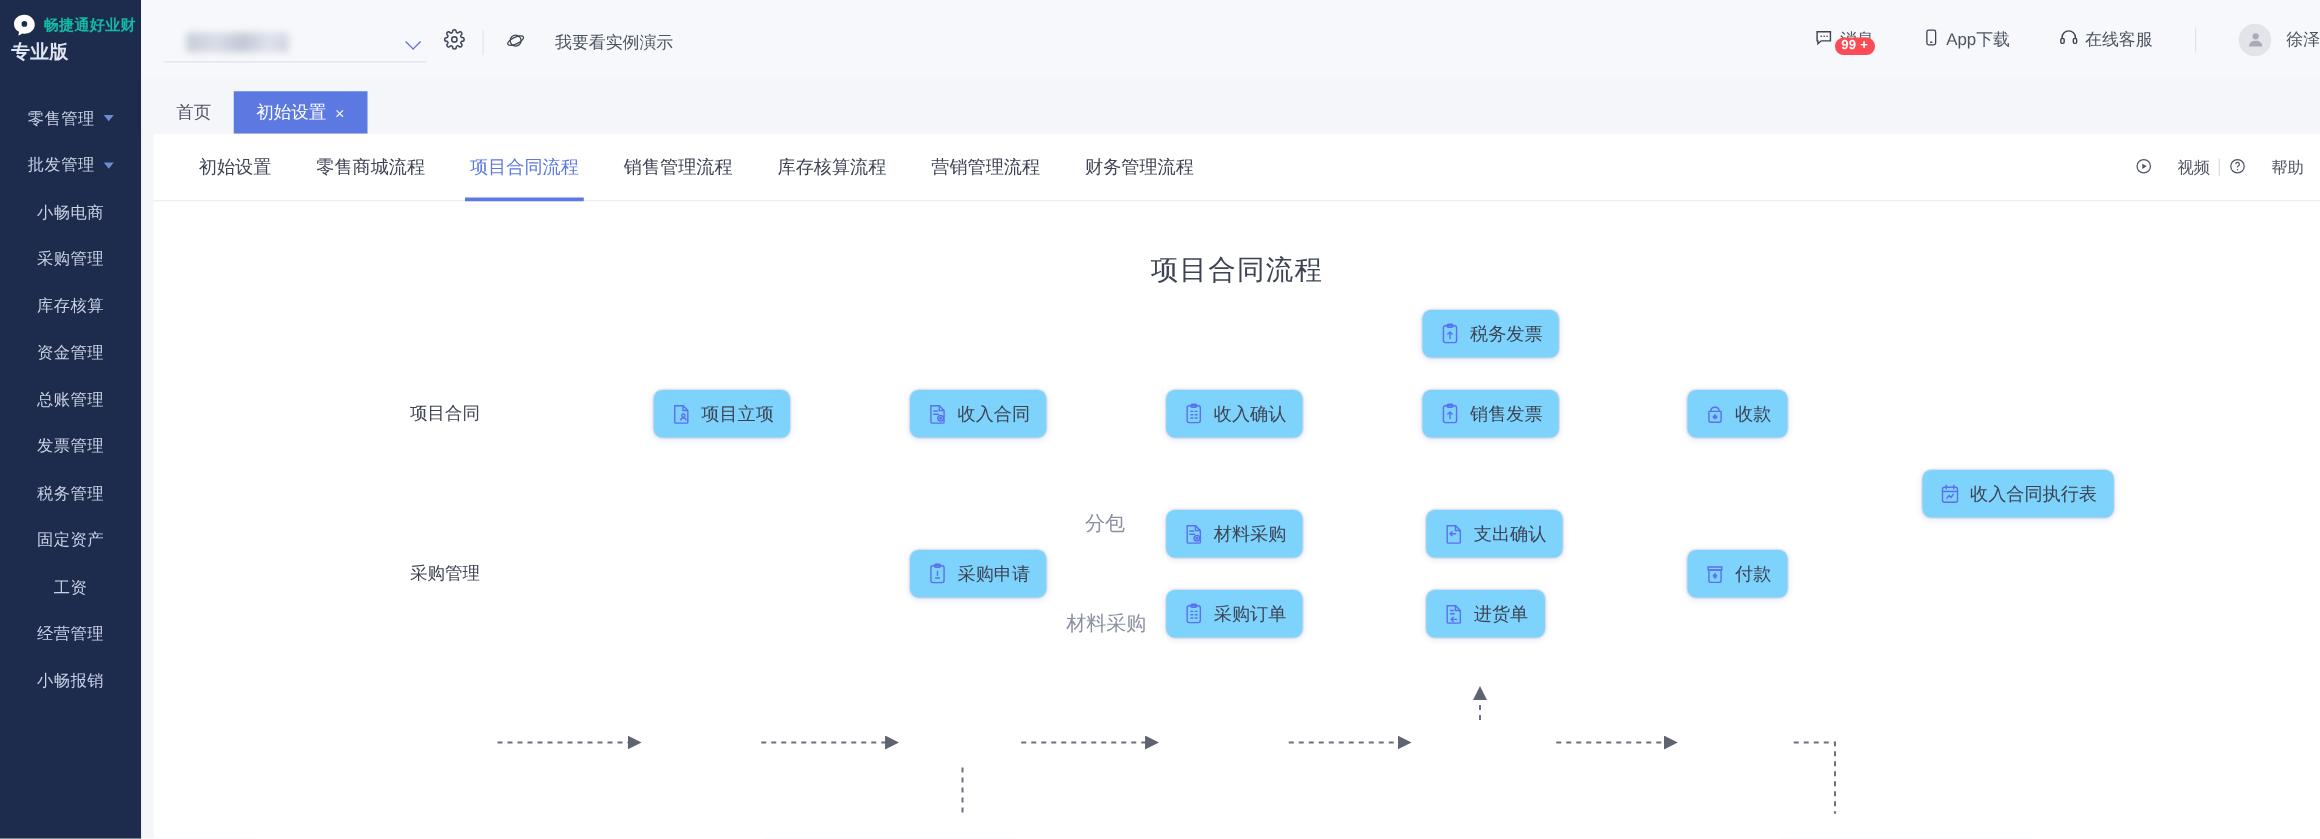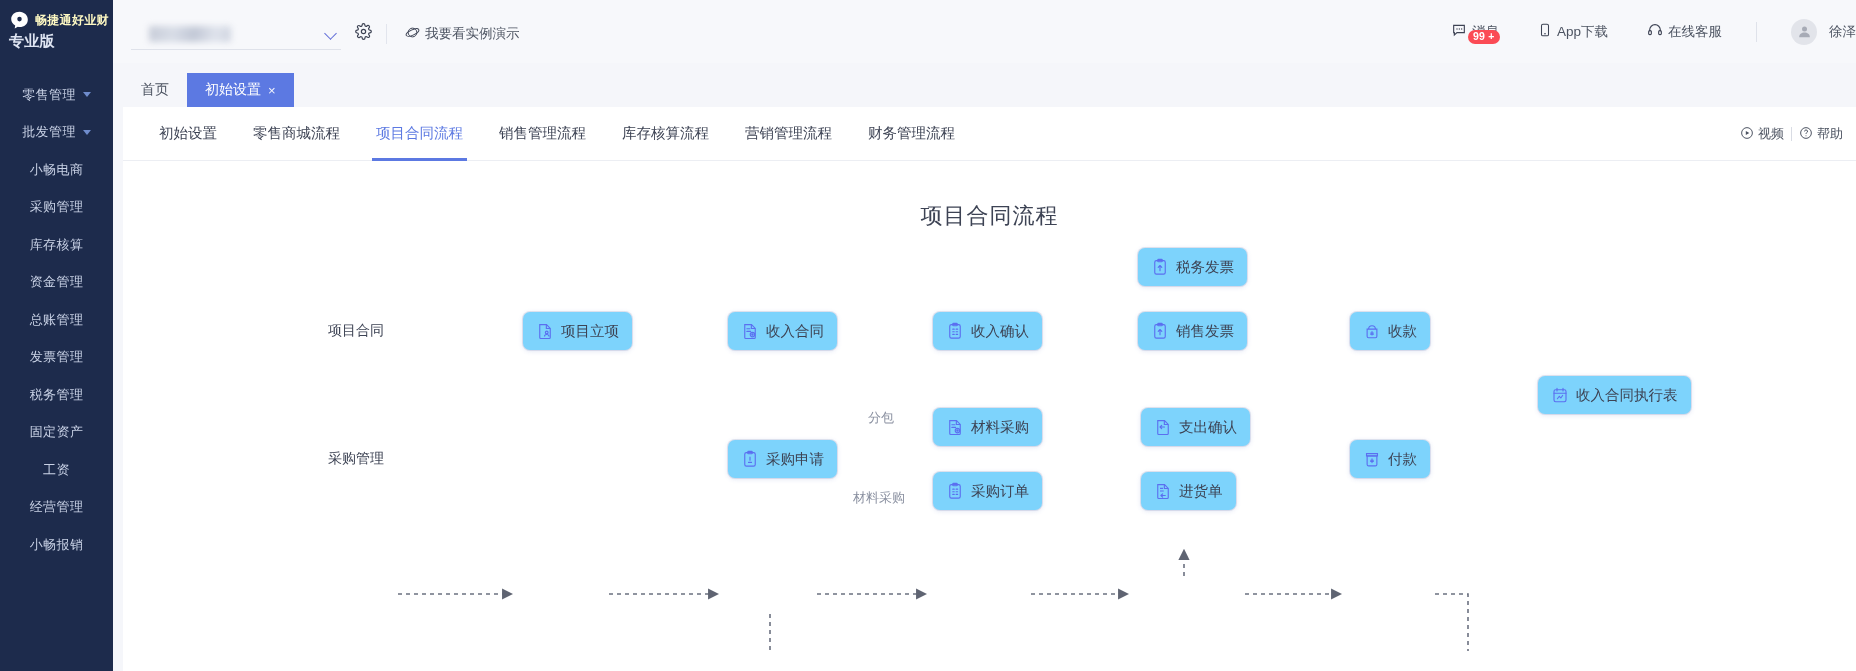--- a/index.html
+++ b/index.html
@@ -15,21 +15,21 @@
     width: 113px; height: 671px; background: #1d2b4c;
     flex: 0 0 113px; position: relative; overflow: hidden;
   }
   .logo-box { height: 63px; position: relative; padding-left: 9px; padding-top: 10px; }
   .logo-row { display: flex; align-items: center; gap: 5px; }
   .logo-mark {
     width: 21px; height: 21px; flex: 0 0 21px; position: relative;
   }
   .logo-mark svg { display: block; }
   .logo-text {
-    color: #fef9c3; font-size: 12px; letter-spacing: .3px;
+    color: #14b8a6; font-size: 12px; letter-spacing: .3px;
     white-space: nowrap; font-weight: 600;
   }
   .logo-pro {
     margin-top: 1px; color: #dfe5f2; font-size: 15px; font-weight: 700;
     letter-spacing: .3px;
   }
   .side-list { padding-top: 13px; }
   .side-item {
     height: 37.5px; display: flex; align-items: center; justify-content: center;
     color: #c9d2e6; font-size: 13px; letter-spacing: .4px; cursor: pointer;
@@ -59,21 +59,21 @@
     filter: blur(3px); border-radius: 2px;
   }
   .chev-down {
     position: absolute; right: 6px; top: 9px; width: 9px; height: 9px;
     border-right: 1.6px solid #5f6bd8; border-bottom: 1.6px solid #5f6bd8;
     transform: rotate(45deg);
   }
   .gear-btn { margin-left: 14px; margin-top: 4px; cursor: pointer; }
   .top-div { width: 1px; height: 20px; background: #e2e5ed; margin: 4px 0 0 14px; }
   .demo-link {
-    display: flex; align-items: center; gap: 5px; margin-left: 18px; margin-top: 4px;
+    display: flex; align-items: center; gap: 24px; margin-left: 18px; margin-top: 4px;
     color: #4c5361; font-size: 13.5px; cursor: pointer; white-space: nowrap;
   }
   .topbar-right {
     position: absolute; right: 0; top: 0; height: 63px;
     display: flex; align-items: center; gap: 17px; padding-right: 0px;
   }
   .tr-item {
     display: flex; align-items: center; gap: 5px; color: #4c5361;
     font-size: 13.5px; cursor: pointer; position: relative; padding: 0 11px;
     white-space: nowrap;
@@ -118,42 +118,42 @@
   }
   .stab.active { color: #5c79e2; }
   .stab.active::after {
     content: ""; position: absolute; left: 14px; right: 14px; bottom: 0;
     height: 2.5px; background: #5c79e2;
   }
   .subtabs-right {
     position: absolute; right: 6px; top: 0; height: 54px;
     display: flex; align-items: center; gap: 0px; font-size: 13px; color: #4c5361;
   }
-  .sr-item { display: flex; align-items: center; gap: 4px; padding: 0 7px; cursor: pointer; white-space: nowrap; justify-content: space-between; }
+  .sr-item { display: flex; align-items: center; gap: 20px; padding: 0 7px; cursor: pointer; white-space: nowrap; justify-content: space-between; }
   .sr-div { width: 1px; height: 14px; background: #d9dce4; }
 
   .flow-title {
     text-align: center; font-size: 22px; color: #3d4354; margin-top: 40px;
     letter-spacing: 1px;
   }
 
   
   .canvas { position: absolute; left: 0; top: 0; width: 100%; height: 100%; pointer-events: none; }
   .node {
     position: absolute; height: 38px; background: #7dd3fc;
     border-radius: 7px; display: flex; align-items: center; gap: 7px;
     padding: 0 13px; box-shadow: 0 1px 5px rgba(92,110,190,.20), 0 0 0 1px rgba(226,229,240,.9);
     font-size: 14.5px; color: #3d4354; white-space: nowrap; cursor: pointer;
   }
   .node .ico { width: 18px; height: 18px; flex: 0 0 18px; display: block; }
   .rowlabel {
     position: absolute; font-size: 14px; color: #3d4354; white-space: nowrap;
   }
   .edgelabel {
-    position: absolute; font-size: 13px; color: #8a90a0; white-space: nowrap;
+    position: absolute; font-size: 16px; color: #8a90a0; white-space: nowrap;
   }
 </style>
 </head>
 <body>
 
 <div id="app">
 
   <div class="sidebar">
     <div class="logo-box">
       <div class="logo-row">

